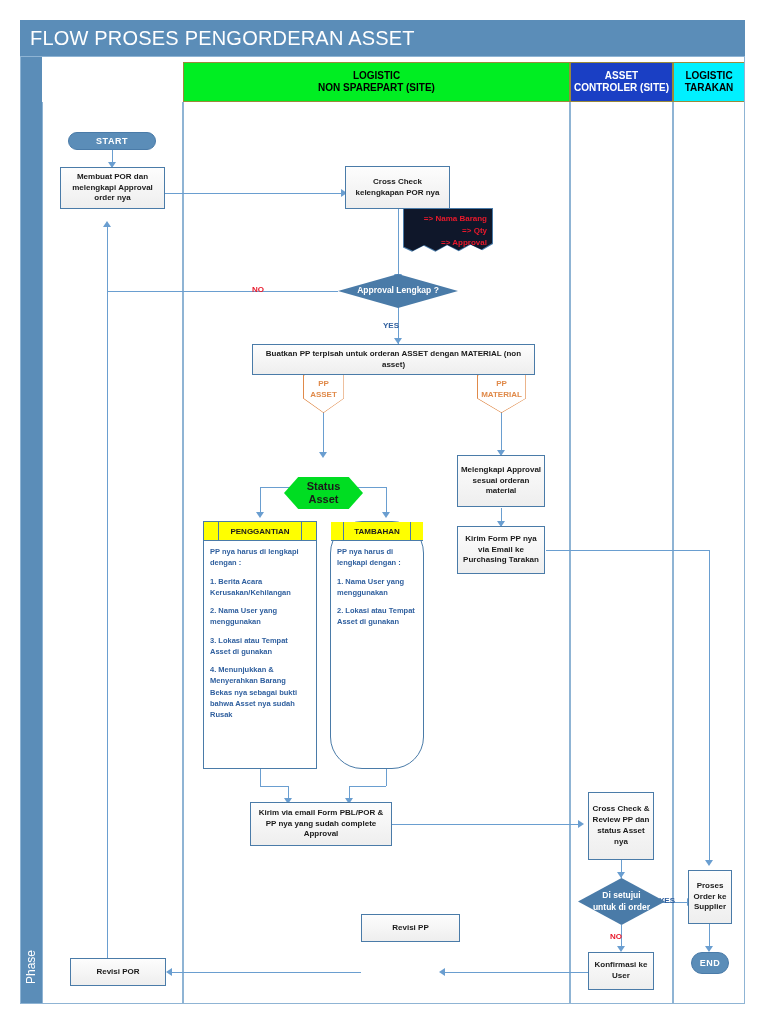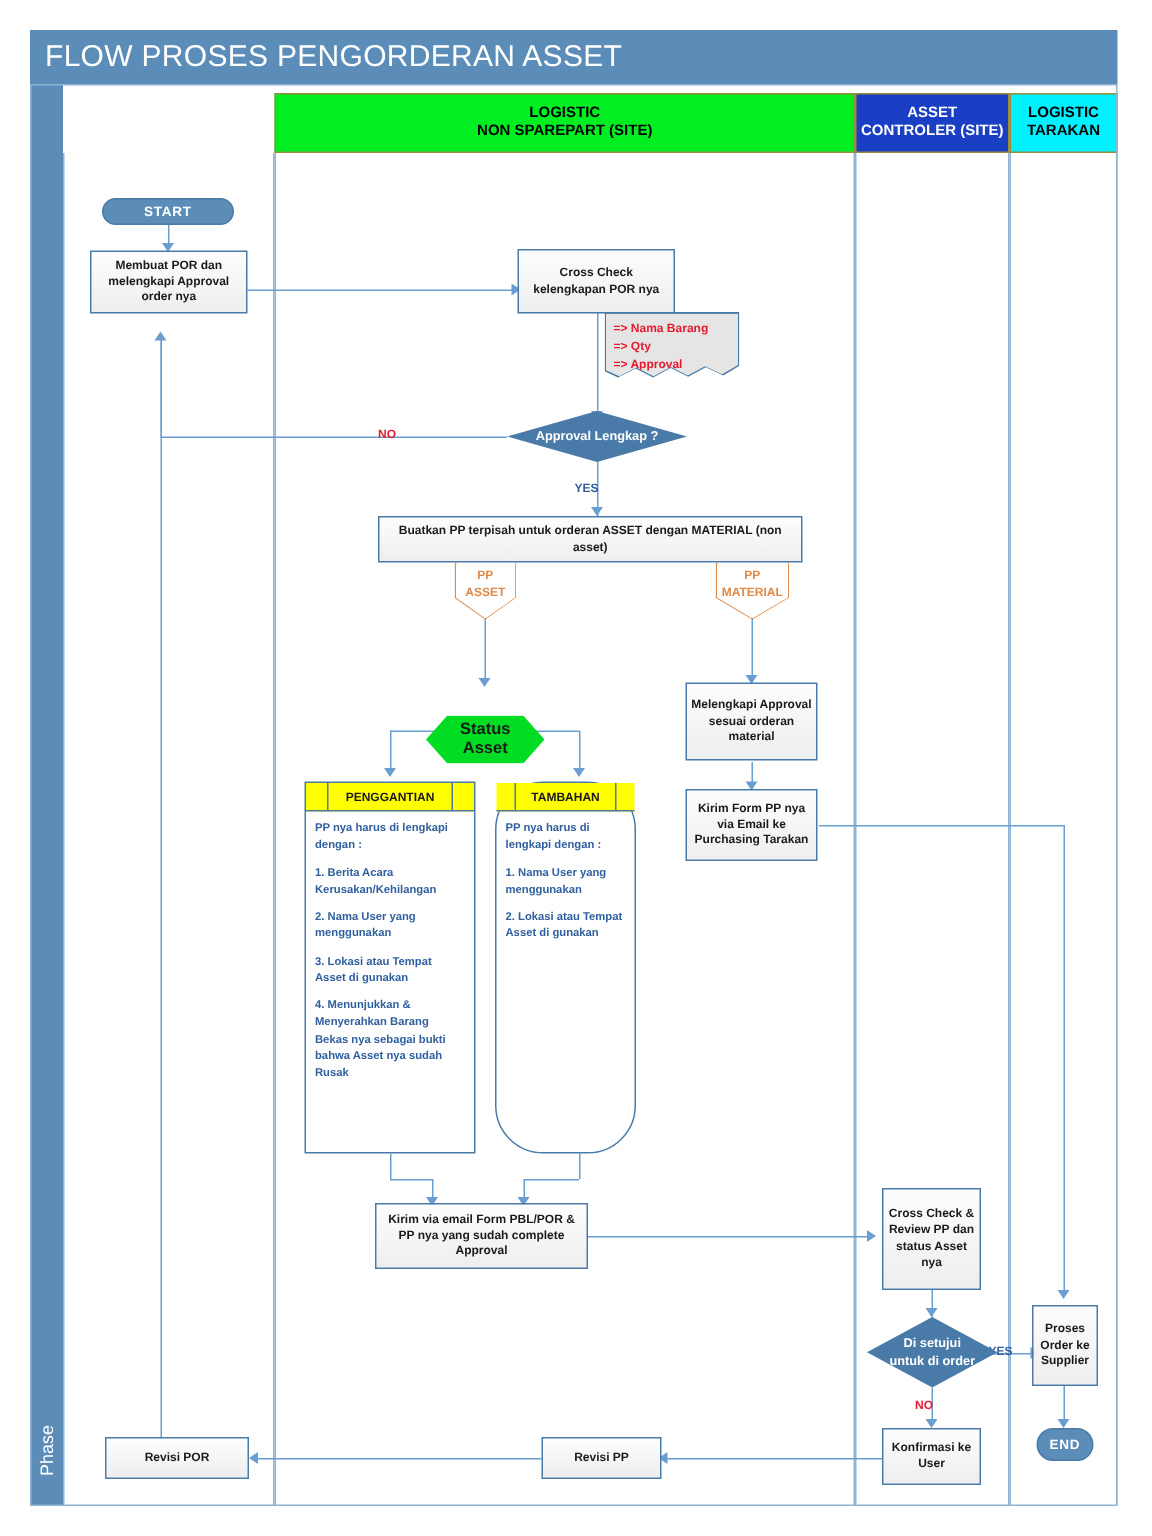--- a/index.html
+++ b/index.html
@@ -91,23 +91,23 @@
   }
   .arrowtag .aborder{
     position:absolute;inset:0;
     background:#e08a4a;
     clip-path:polygon(0% 0%,100% 0%,100% 62%,50% 100%,0% 62%,0% 0%,1.3px 0%,1.3px 61.4%,50% 98.2%,98.7% 61.4%,98.7% 0%,0% 0%);
   }
   .arrowtag .atext{position:relative;z-index:3;padding-bottom:8px;}
 
   .note{
     position:absolute;box-sizing:border-box;
-    background:#e5e5e5;
+    background:#0f172a;
     color:#e8192c;font-size:8px;font-weight:bold;line-height:1.5;
-    padding:4px 5px;text-align:left;
+    padding:4px 5px;text-align:right;
     clip-path:polygon(0% 0%,100% 0%,100% 78%,88% 92%,75% 80%,62% 94%,49% 81%,36% 95%,23% 82%,10% 95%,0% 86%);
   }
   .note-border{
     position:absolute;box-sizing:border-box;
     background:#4a7ba8;
     clip-path:polygon(0% 0%,100% 0%,100% 78%,88% 92%,75% 80%,62% 94%,49% 81%,36% 95%,23% 82%,10% 95%,0% 86%);
   }
 
   
   .card{
@@ -368,21 +368,21 @@
   </div>
 
   <div class="node terminator" style="left:691px;top:952px;width:38px;height:22px;">
     <span>END</span>
   </div>
 
   <div class="node proc" style="left:588px;top:952px;width:66px;height:38px;">
     <span>Konfirmasi ke User</span>
   </div>
 
-  <div class="node proc" style="left:361px;top:958px;width:80px;height:28px;">
+  <div class="node proc" style="left:361px;top:914px;width:99px;height:28px;">
     <span>Revisi PP</span>
   </div>
 
   <div class="node proc" style="left:70px;top:958px;width:96px;height:28px;">
     <span>Revisi POR</span>
   </div>
 
 </div>
 
 </body></html>

